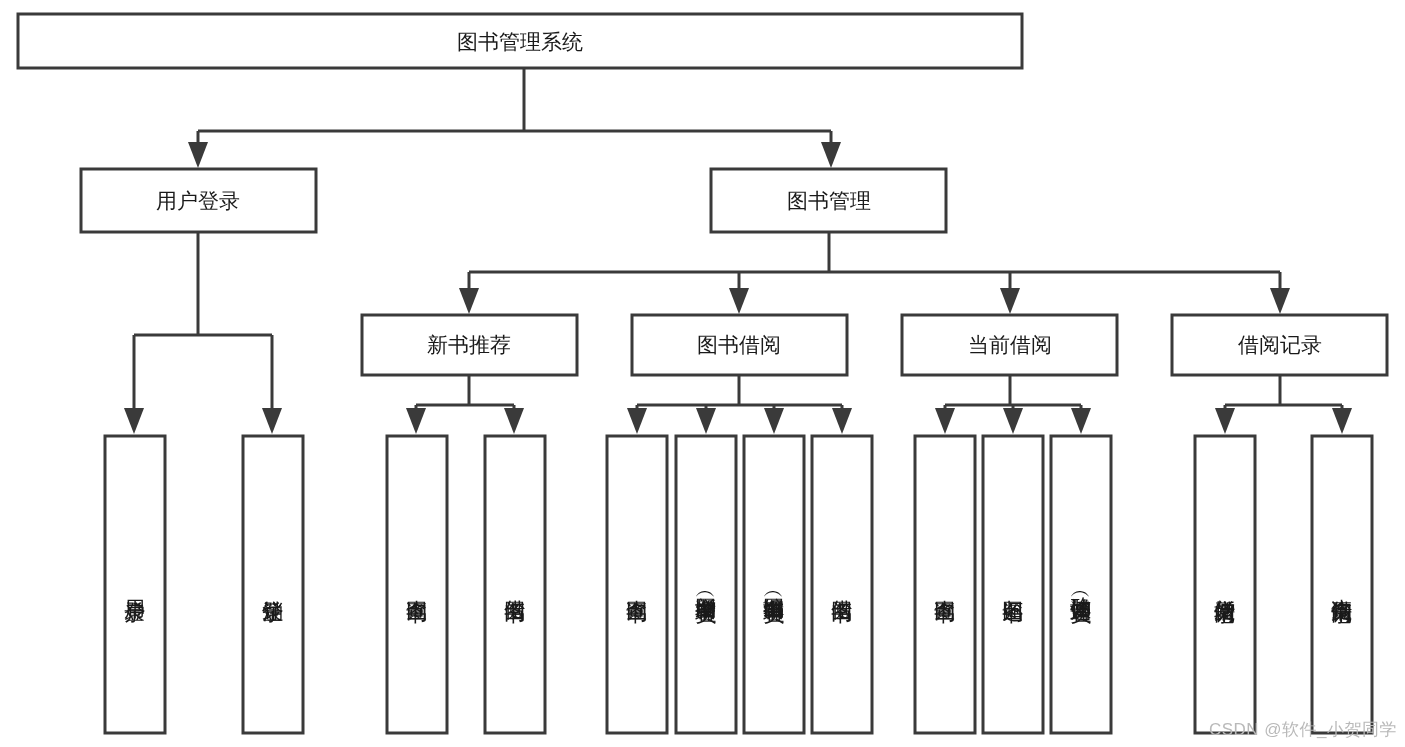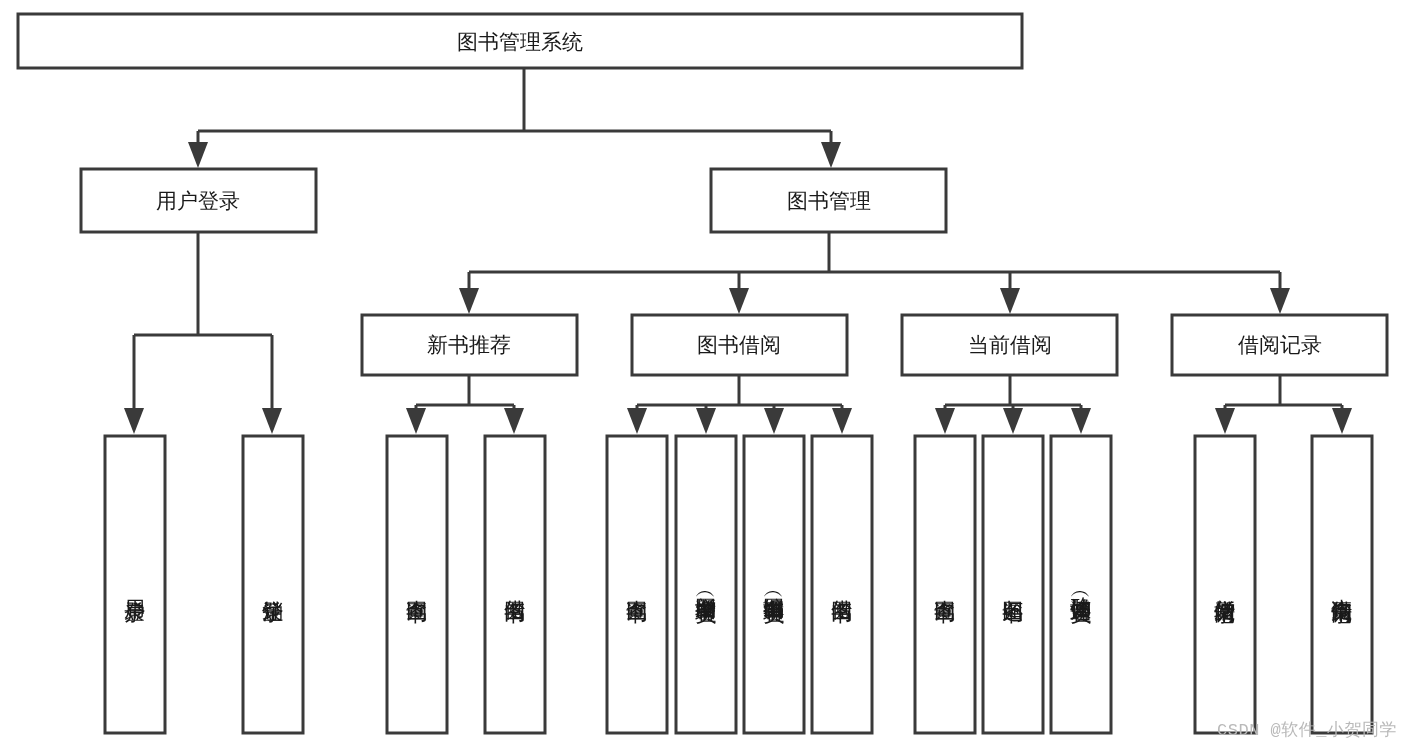--- a/index.html
+++ b/index.html
@@ -59,21 +59,21 @@
     display: flex;
     align-items: center;
     justify-content: center;
     white-space: nowrap;
     pointer-events: none;
   }
   .watermark {
     position: absolute;
     right: 8px;
     bottom: 6px;
-    font-family: Liberation Mono, monospace;
+    font-family: Liberation Sans, sans-serif;
     font-size: 17px;
     color: #b9b9b9;
     white-space: nowrap;
     letter-spacing: 0.5px;
   }
 </style>
 </head>
 <body>
 
 <div id="diagram-root">

